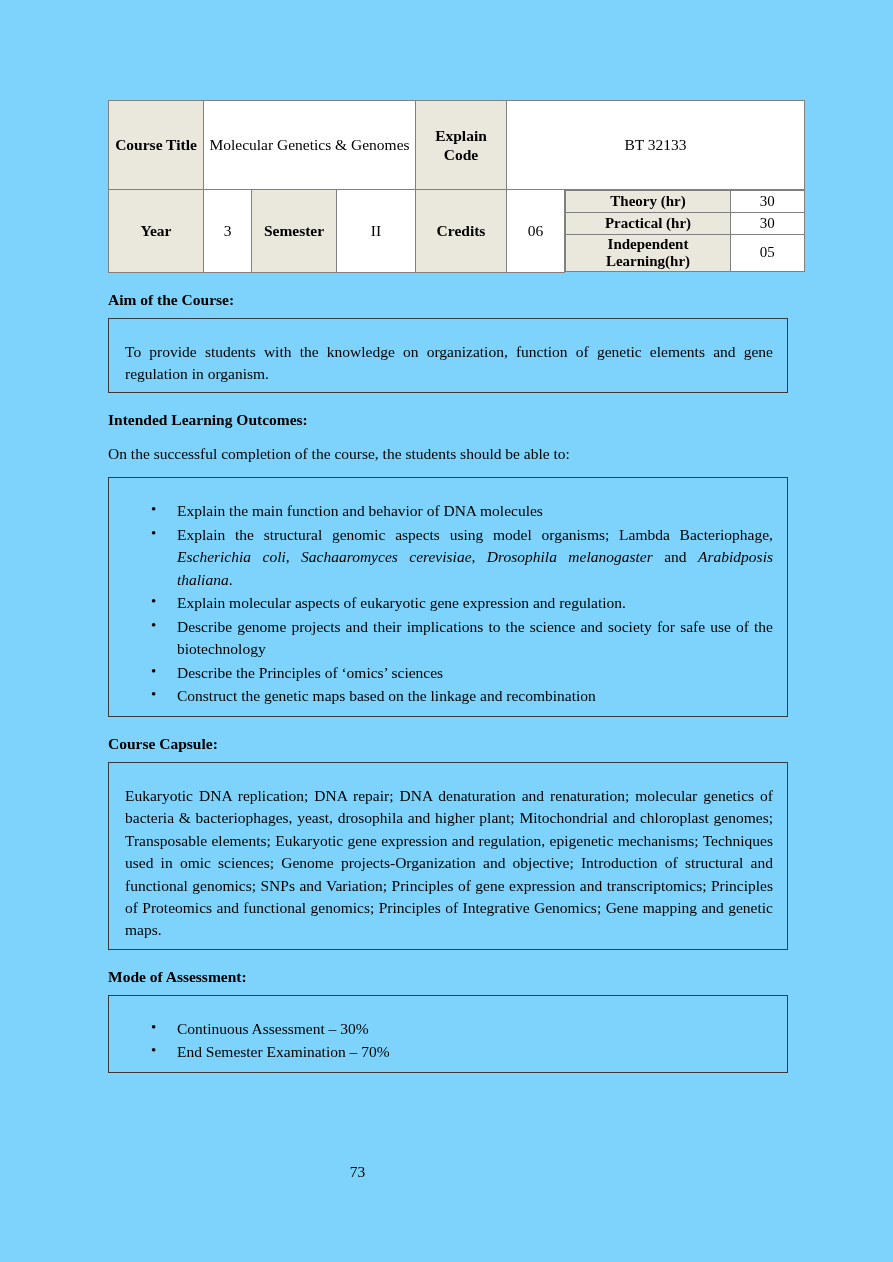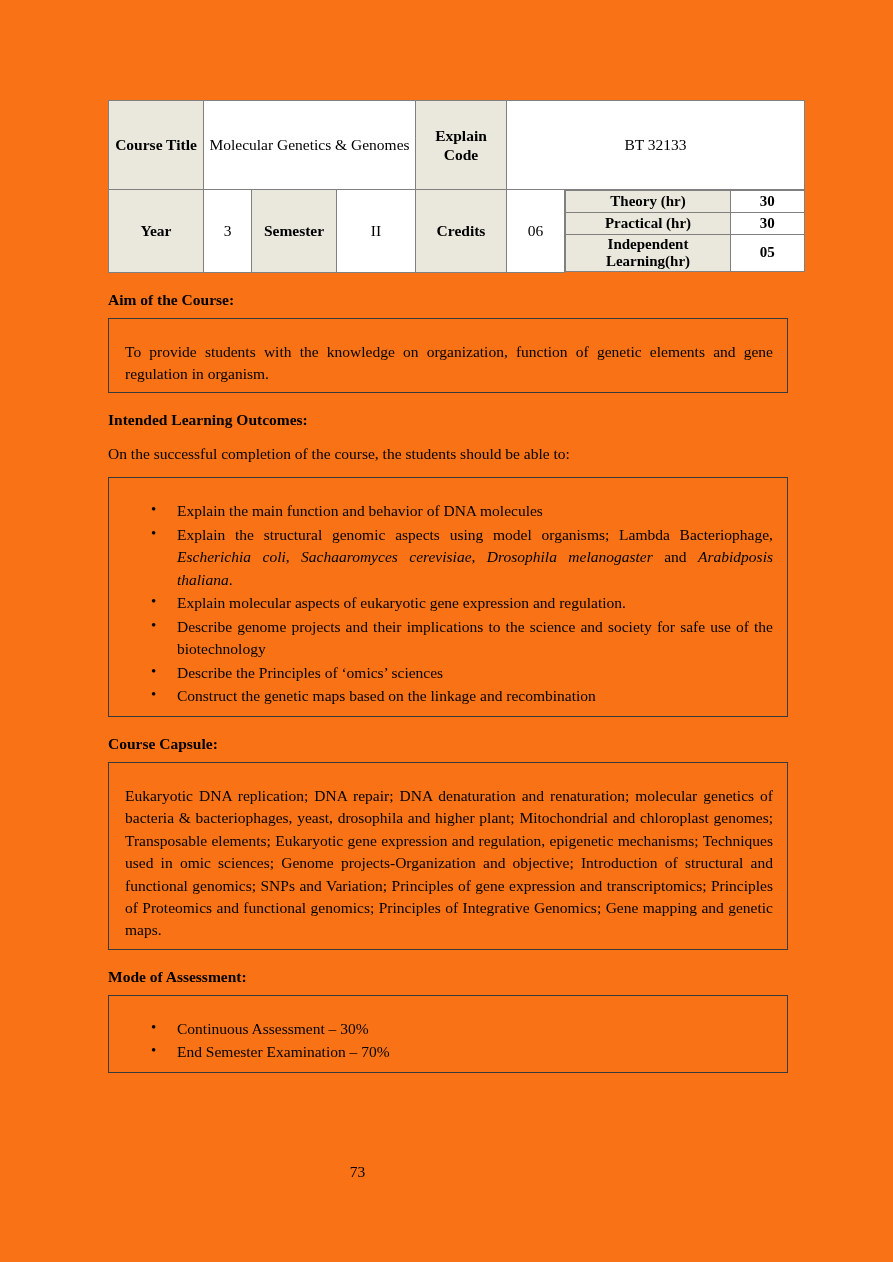--- a/index.html
+++ b/index.html
@@ -13,21 +13,21 @@
     position: relative;
     font-family: "Liberation Serif", "DejaVu Serif", serif;
     color: #000000;
     overflow: hidden;
   }
   .page {
     position: absolute;
     left: 0; top: 0;
     width: 893px;
     height: 1262px;
-    background: #f97316;
+    background: #7dd3fc;
   }
   .content {
     position: absolute;
     left: 108px;
     top: 100px;
     width: 696px;
   }
 
   
   table.hdr {
@@ -55,21 +55,21 @@
     table-layout: fixed;
   }
   table.hours td {
     border: 1px solid #808080;
     font-size: 15px;
     padding: 1px 3px;
     text-align: center;
     vertical-align: middle;
   }
   table.hours td.lbl { background: #eae8dd; font-weight: bold; width: 158px; }
-  table.hours td.val { background: #ffffff; font-weight: bold; }
+  table.hours td.val { background: #ffffff; font-weight: normal; }
   td.nopad { padding: 0 !important; border: none !important; }
 
   
   .heading {
     font-weight: bold;
     font-size: 15.5px;
     margin: 18px 0 9px 0;
   }
   .intro {
     font-size: 15.5px;

